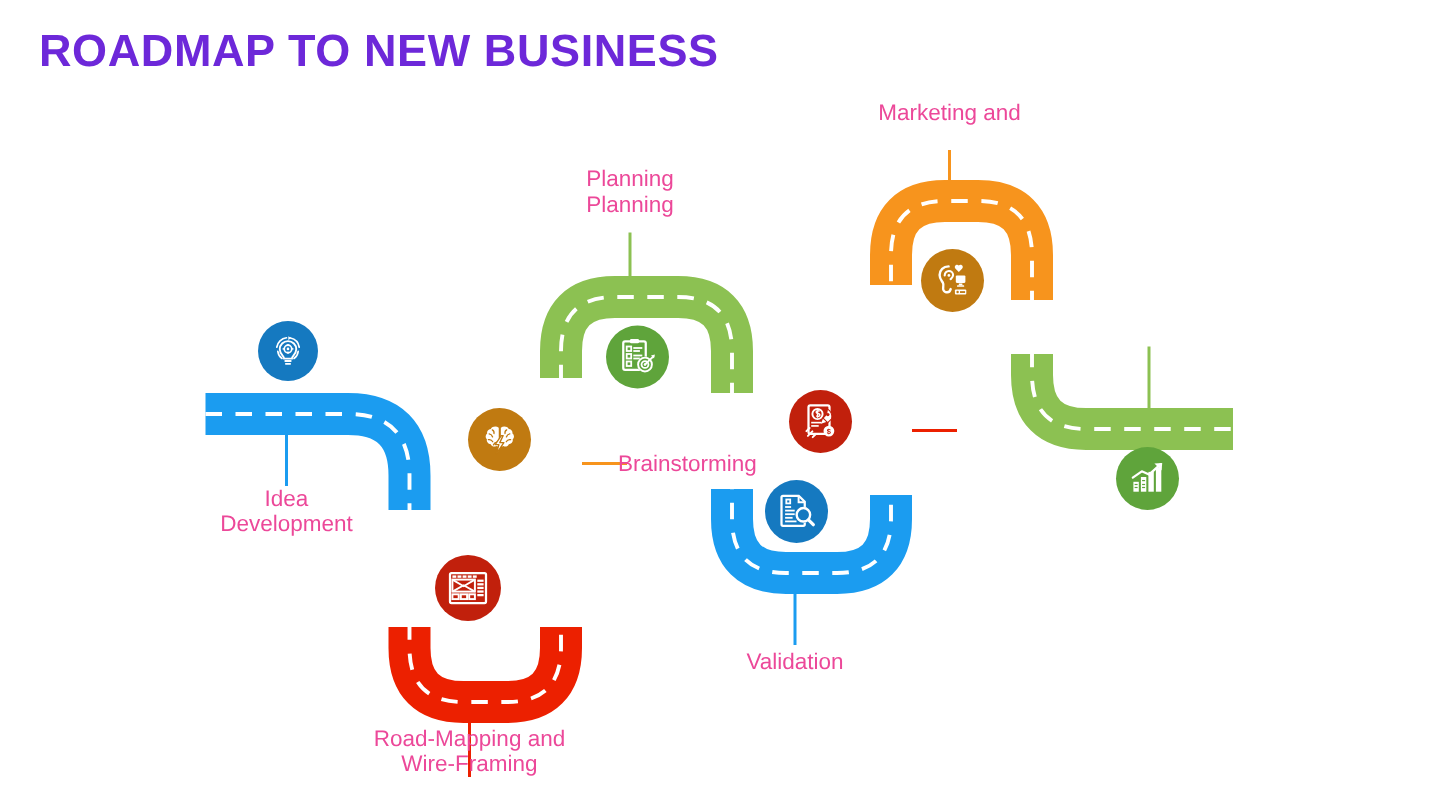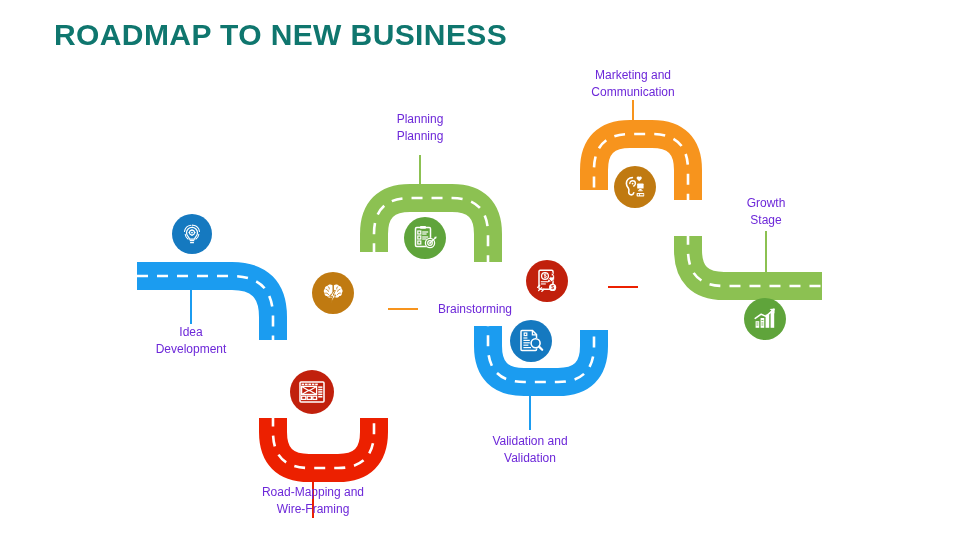--- a/index.html
+++ b/index.html
@@ -16,38 +16,38 @@
     background: #ffffff;
   }
   #canvas {
     position: absolute;
     left: 0; top: 0;
     width: 960px;
     height: 540px;
   }
   #page-title {
     position: absolute;
-    left: 54px;
+    left: 26px;
     top: 18px;
     font-size: 30px;
     font-weight: bold;
-    color: #0f766e;
+    color: #6d28d9;
     letter-spacing: 0.4px;
     white-space: nowrap;
   }
   #road-svg {
     position: absolute;
     left: 0; top: 0;
     width: 960px;
     height: 540px;
   }
   .stage-label {
     position: absolute;
-    font-size: 12px;
-    color: #6d28d9;
+    font-size: 15px;
+    color: #ec4899;
     line-height: 17px;
     white-space: nowrap;
   }
   .stage-label.ctr { text-align: center; }
   .stage-label.lft { text-align: left; }
   .icon-badge {
     position: absolute;
     border-radius: 50%;
     display: flex;
     align-items: center;
@@ -179,44 +179,38 @@
   <div class="stage-label ctr" style="left:140px; top:324px; width:102px;">
     <div>Idea</div>
     <div>Development</div>
   </div>
 
   <div class="stage-label ctr" style="left:234px; top:484px; width:158px;">
     <div>Road-Mapping and</div>
     <div>Wire-Framing</div>
   </div>
 
-  <div class="stage-label lft" style="left:404px; top:301px; width:110px;">
+  <div class="stage-label lft" style="left:378px; top:301px; width:110px;">
     <div style="margin-left:34px;">Brainstorming</div>
   </div>
 
   <div class="stage-label ctr" style="left:370px; top:111px; width:100px;">
     <div>Planning</div>
     <div>Planning</div>
   </div>
 
   <div class="stage-label ctr" style="left:459px; top:433px; width:142px;">
-    <div>Validation and</div>
     <div>Validation</div>
   </div>
 
 
   <div class="stage-label ctr" style="left:562px; top:67px; width:142px;">
     <div>Marketing and</div>
-    <div>Communication</div>
-  </div>
-
-  <div class="stage-label ctr" style="left:722px; top:195px; width:88px;">
-    <div>Growth</div>
-    <div>Stage</div>
-  </div>
+  </div>
+
 
   <div class="icon-badge" style="left:172px; top:214px; width:40px; height:40px; background:#1579c0;">
     <svg width="24" height="24" viewBox="0 0 24 24">
       <path d="M4.5 9.5 A7.5 7.5 0 0 1 11 3.2" fill="none" stroke="#fff" stroke-width="1.1" stroke-linecap="round"></path>
       <path d="M19.5 9.5 A7.5 7.5 0 0 0 13.6 3.3" fill="none" stroke="#fff" stroke-width="1.1" stroke-linecap="round"></path>
       <path d="M12.2 2.2 L14.2 3.4 L12.2 4.6 Z" fill="#fff"></path>
       <path d="M5.2 12.2 A7 7 0 0 0 8 17" fill="none" stroke="#fff" stroke-width="1.1" stroke-linecap="round"></path>
       <path d="M18.8 12.2 A7 7 0 0 1 16 17" fill="none" stroke="#fff" stroke-width="1.1" stroke-linecap="round"></path>
       <path d="M12 5.4 c-3.1 0-5.5 2.4-5.5 5.4 0 2.1 1.1 3.4 2 4.4 .6 .7 .9 1.2 .9 1.9 h5.2 c0-.7 .3-1.2 .9-1.9 .9-1 2-2.3 2-4.4 0-3-2.4-5.4-5.5-5.4 z" fill="none" stroke="#fff" stroke-width="1.25"></path>
       <rect x="9.6" y="18" width="4.8" height="1.3" rx="0.5" fill="#fff"></rect>

